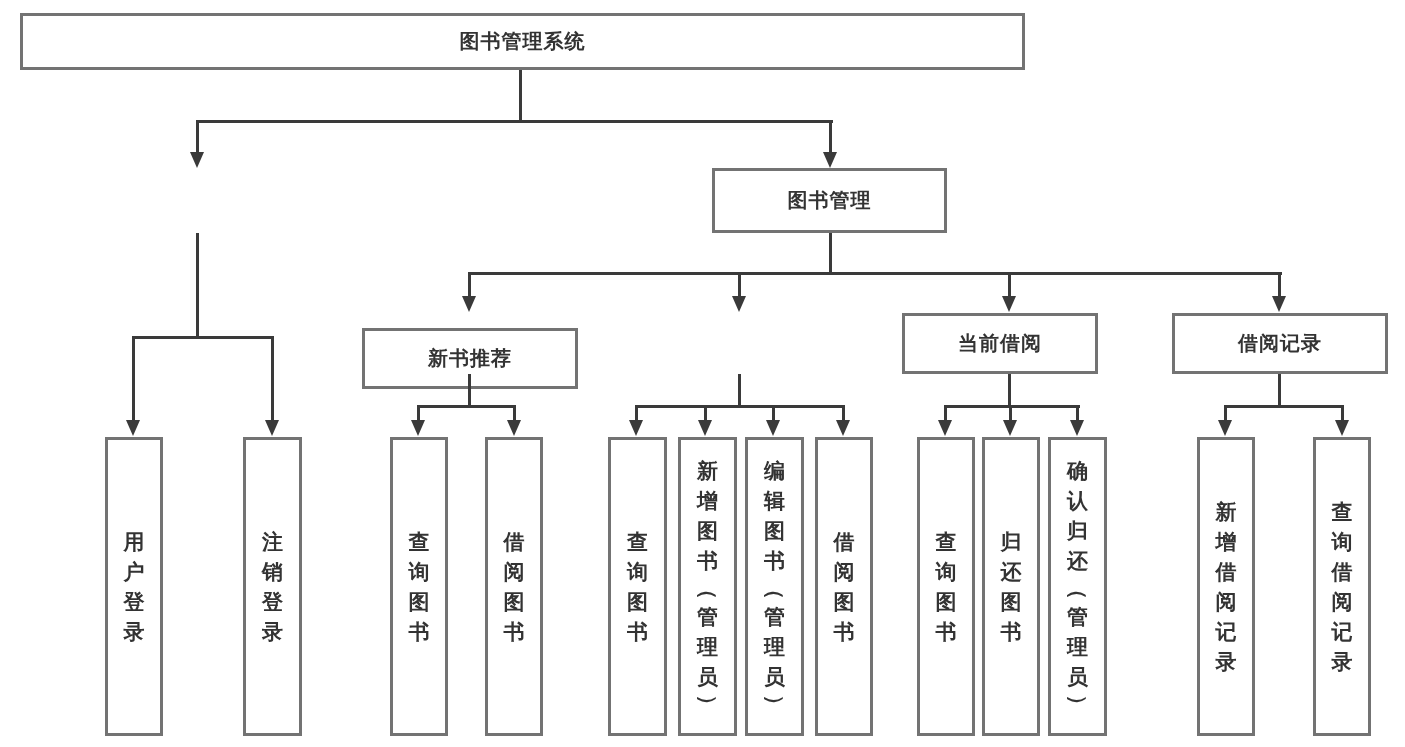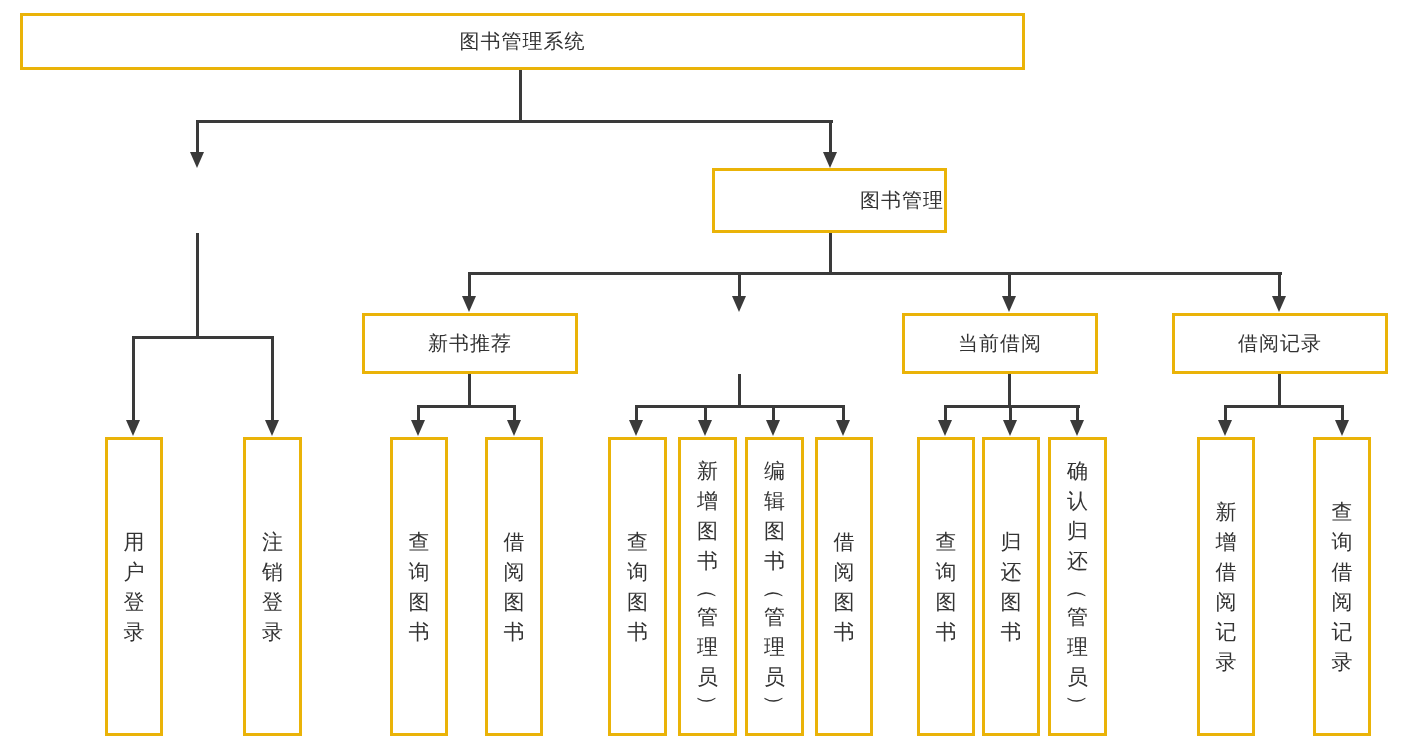--- a/index.html
+++ b/index.html
@@ -7,25 +7,26 @@
     position:relative;
     width:1405px; height:747px;
     background:#ffffff;
     font-family:"Liberation Sans","DejaVu Sans",sans-serif;
     color:#333333;
     overflow:hidden;
   }
   .box {
     position:absolute;
     background:#ffffff;
-    border:3px solid #eab308;
+    border:3px solid #737373;
     box-sizing:border-box;
     display:flex;
     align-items:center;
     justify-content:center;
+    font-weight:bold;
   }
   .h-label { font-size:20px; letter-spacing:1px; white-space:nowrap; }
   .leaf { }
   .v-text {
     display:flex;
     flex-direction:column;
     align-items:center;
     justify-content:center;
     font-size:21px;
     width:100%;
@@ -60,21 +61,21 @@
     <span class="h-label">图书管理系统</span>
   </div>
 
   <div class="line" style="left:519px; top:70px; width:3px; height:52px;"></div>
   <div class="line" style="left:196px; top:120px; width:637px; height:3px;"></div>
   <div class="line" style="left:196px; top:120px; width:3px; height:34px;"></div>
   <div class="line" style="left:829px; top:120px; width:3px; height:34px;"></div>
   <div class="arrow" style="left:190px; top:152px;"></div>
   <div class="arrow" style="left:823px; top:152px;"></div>
 
-  <div class="box" style="left:712px; top:168px; width:235px; height:65px;justify-content:flex-end;">
+  <div class="box" style="left:712px; top:168px; width:235px; height:65px;">
     <span class="h-label">图书管理</span>
   </div>
 
   <div class="line" style="left:196px; top:233px; width:3px; height:105px;"></div>
   <div class="line" style="left:132px; top:336px; width:142px; height:3px;"></div>
   <div class="line" style="left:132px; top:336px; width:3px; height:86px;"></div>
   <div class="line" style="left:271px; top:336px; width:3px; height:86px;"></div>
   <div class="arrow" style="left:126px; top:420px;"></div>
   <div class="arrow" style="left:265px; top:420px;"></div>
 
@@ -82,21 +83,21 @@
   <div class="line" style="left:468px; top:272px; width:814px; height:3px;"></div>
   <div class="line" style="left:468px;  top:272px; width:3px; height:27px;"></div>
   <div class="line" style="left:738px;  top:272px; width:3px; height:27px;"></div>
   <div class="line" style="left:1008px; top:272px; width:3px; height:27px;"></div>
   <div class="line" style="left:1278px; top:272px; width:3px; height:27px;"></div>
   <div class="arrow" style="left:462px;  top:296px;"></div>
   <div class="arrow" style="left:732px;  top:296px;"></div>
   <div class="arrow" style="left:1002px; top:296px;"></div>
   <div class="arrow" style="left:1272px; top:296px;"></div>
 
-  <div class="box" style="left:362px; top:313px; width:216px; height:61px;">
+  <div class="box" style="left:362px; top:328px; width:216px; height:61px;">
     <span class="h-label">新书推荐</span>
   </div>
   <div class="box" style="left:902px; top:313px; width:196px; height:61px;">
     <span class="h-label">当前借阅</span>
   </div>
   <div class="box" style="left:1172px; top:313px; width:216px; height:61px;">
     <span class="h-label">借阅记录</span>
   </div>
 
   <div class="line" style="left:468px; top:374px; width:3px; height:34px;"></div>

